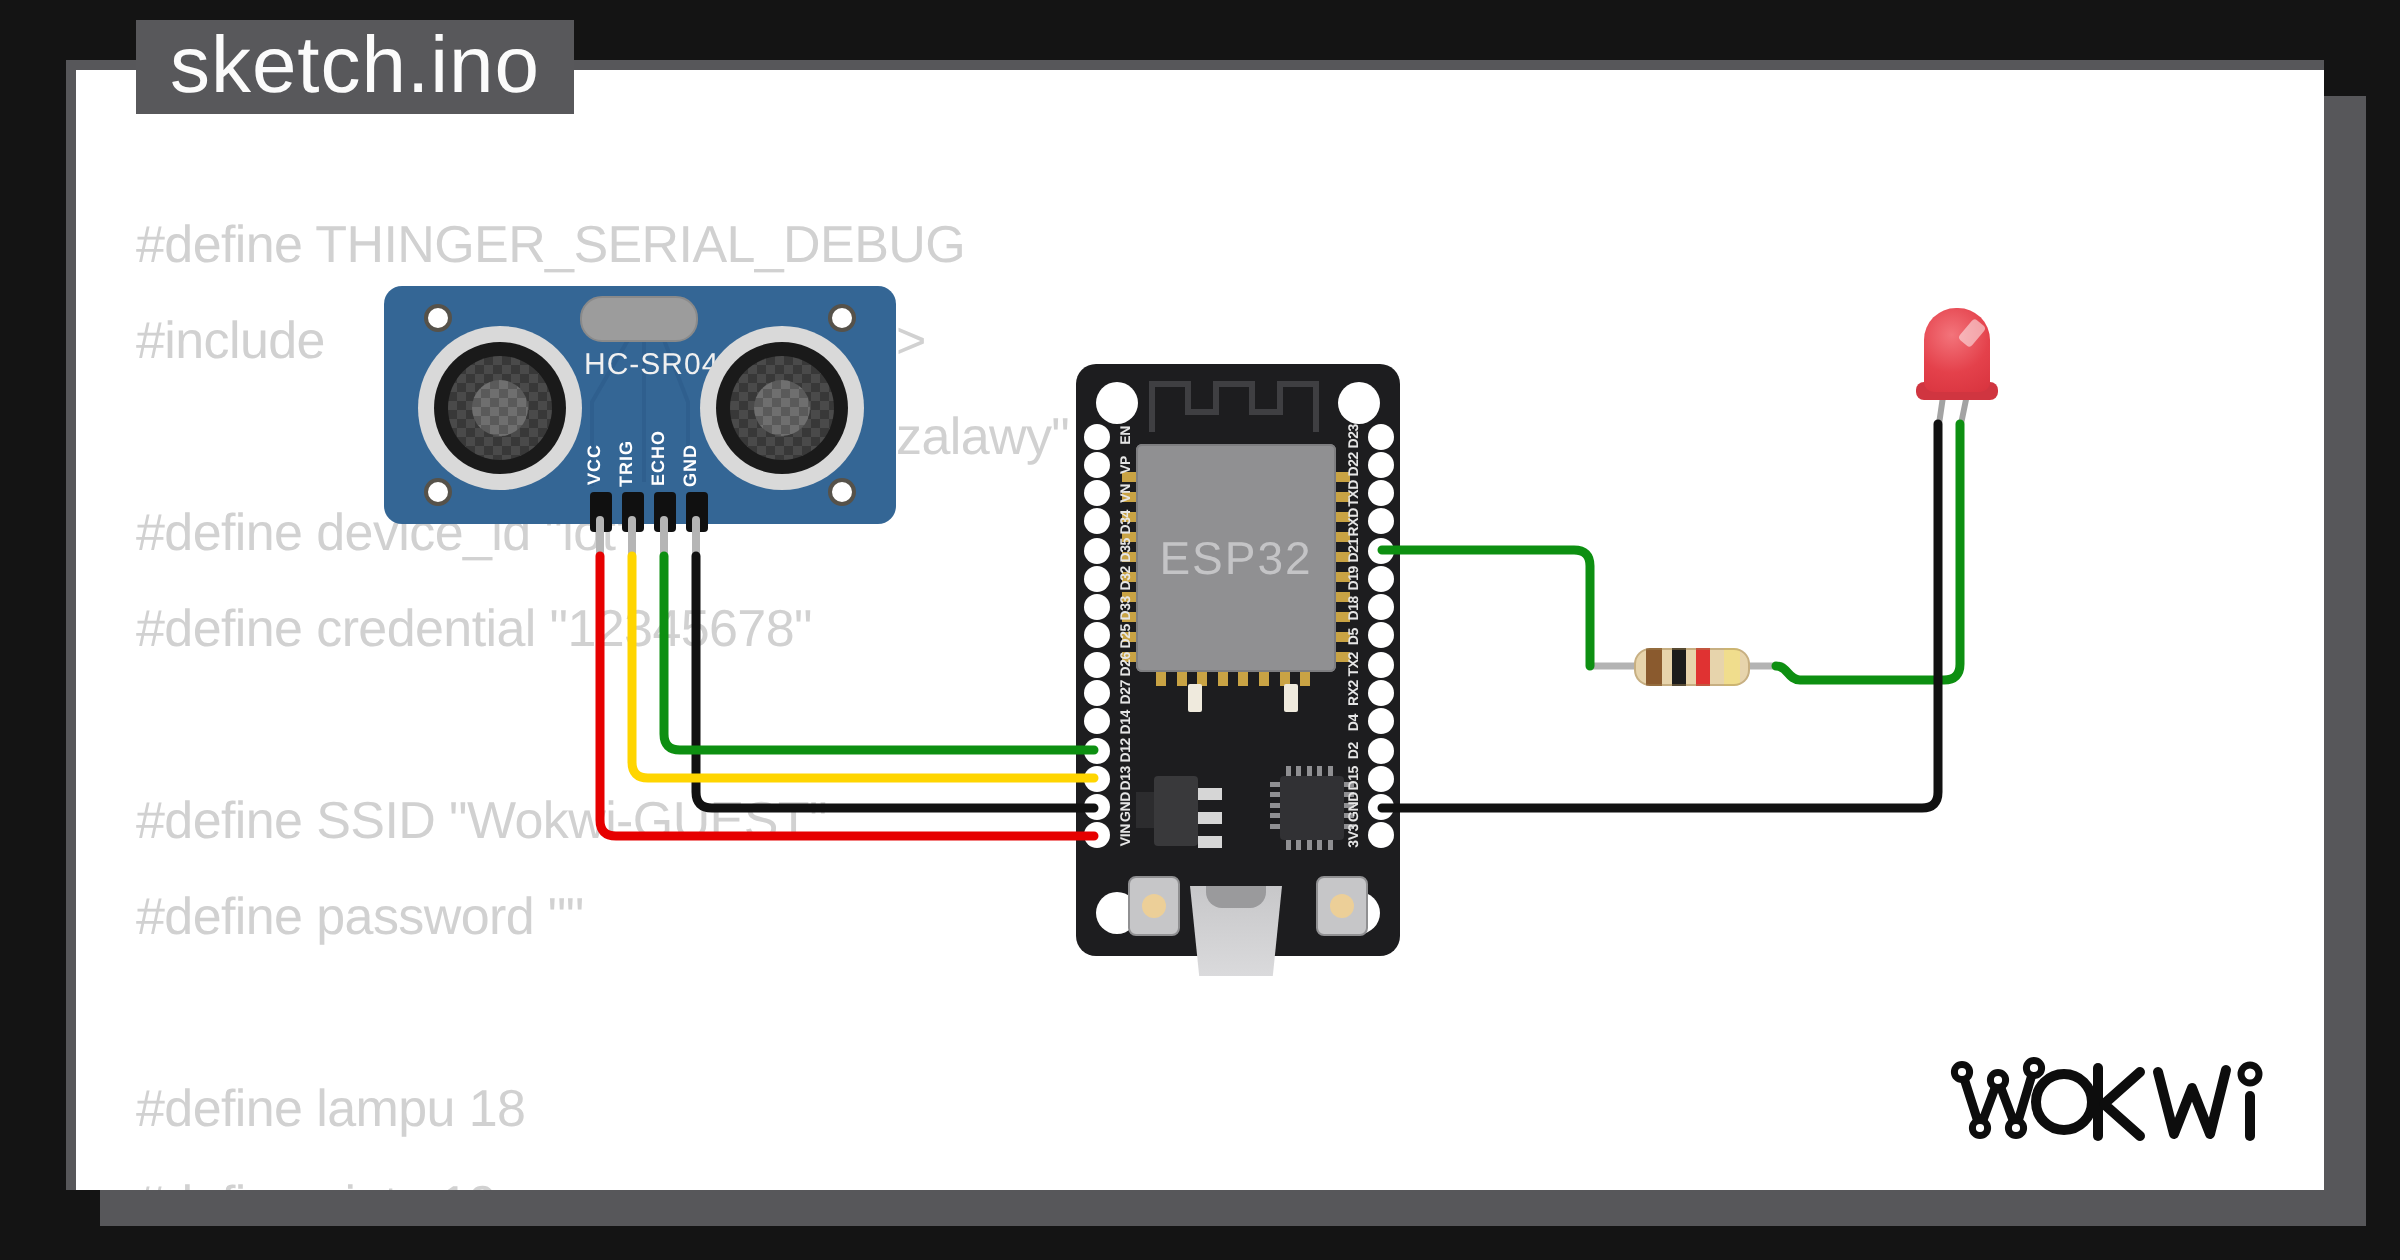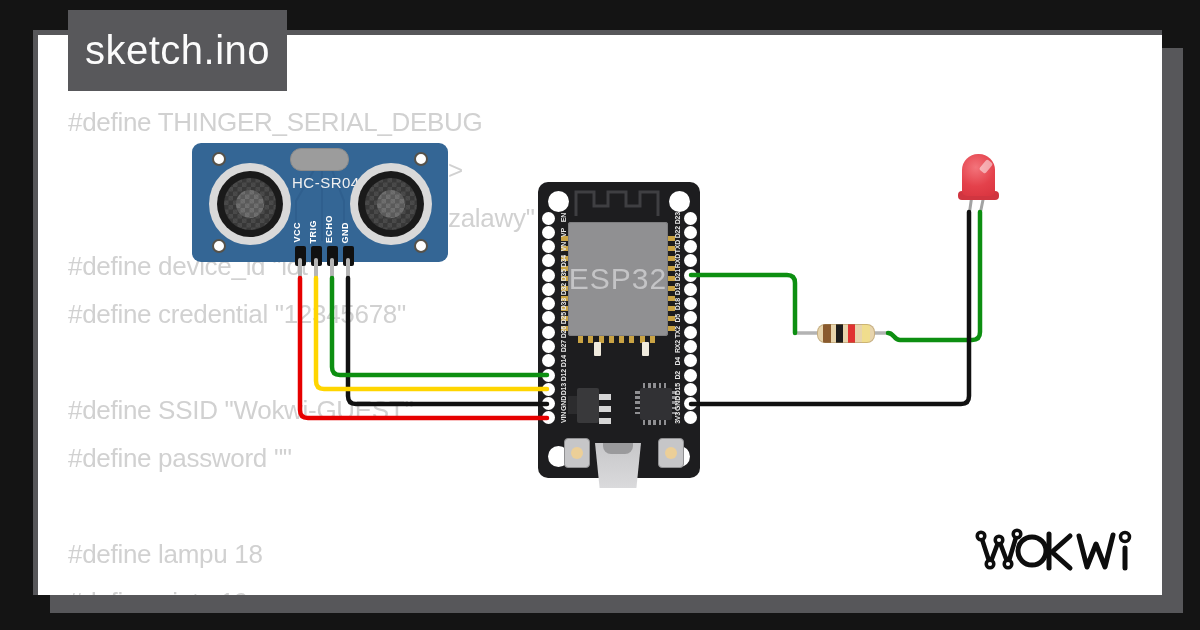--- a/index.html
+++ b/index.html
@@ -9,21 +9,21 @@
     font-family:"Liberation Sans","DejaVu Sans",sans-serif;
   }
   
   .shadow{position:absolute;left:50px;top:48px;width:1133px;height:565px;background:#57575a;z-index:0;}
   .card{
     position:absolute;left:33px;top:30px;width:1129px;height:565px;box-sizing:border-box;
     background:#ffffff;border-left:5px solid #57575a;border-top:5px solid #57575a;
     overflow:hidden;z-index:1;
   }
   .titlebox{
-    position:absolute;left:68px;top:10px;width:219px;height:81px;background:#58585b;z-index:30;
+    position:absolute;left:68px;top:10px;width:219px;height:47px;background:#58585b;z-index:30;
     display:flex;align-items:center;justify-content:center;
   }
   .titlebox span{color:#fbfbfb;font-size:40px;letter-spacing:0.5px;}
   
   .code{position:absolute;left:30px;top:63px;color:#d1d1d1;font-size:26px;letter-spacing:-0.3px;z-index:2;}
   .code-line{height:48px;line-height:48px;position:relative;white-space:pre;}
   .code-line .tail{position:absolute;left:380px;top:0;}
   
   .sensor{position:absolute;left:192px;top:143px;width:256px;height:119px;background:#346695;border-radius:9px;z-index:10;}
   .s-hole{position:absolute;width:10px;height:10px;border-radius:50%;background:#fff;border:2px solid #56524a;}
@@ -49,21 +49,21 @@
   .s-pinlabels .cell{width:16px;height:34px;display:flex;align-items:flex-end;justify-content:center;}
   .s-pinlabels .cell span{writing-mode:vertical-rl;transform:rotate(180deg);font-size:9px;font-weight:700;color:#ffffff;letter-spacing:0.5px;}
   .s-traces{position:absolute;inset:0;}
   
   .esp32{position:absolute;left:538px;top:182px;width:162px;height:296px;background:#1d1d1f;border-radius:10px;z-index:10;}
   .e-hole{position:absolute;width:21px;height:21px;border-radius:50%;background:#fff;}
   .e-hole.tl{left:10px;top:9px;}.e-hole.tr{left:131px;top:9px;}
   .e-hole.bl{left:10px;top:264px;}.e-hole.br{left:131px;top:264px;}
   .antenna{position:absolute;left:30px;top:4px;}
   .module{position:absolute;left:30px;top:40px;width:100px;height:114px;background:#909092;border-radius:3px;box-shadow:inset 0 0 0 1px #7e7e80;display:grid;place-items:center;}
-  .module span{color:#c4c4c6;font-size:30px;letter-spacing:1px;}
+  .module span{color:#c4c4c6;font-size:23px;letter-spacing:1px;}
   .gold-l{position:absolute;left:23px;top:54px;width:7px;height:96px;background:repeating-linear-gradient(180deg,#c9a344 0 5px,transparent 5px 10px);}
   .gold-r{position:absolute;left:130px;top:54px;width:7px;height:96px;background:repeating-linear-gradient(180deg,#c9a344 0 5px,transparent 5px 10px);}
   .gold-b{position:absolute;left:40px;top:154px;width:82px;height:7px;background:repeating-linear-gradient(90deg,#c9a344 0 5px,transparent 5px 10.3px);}
   .smled{position:absolute;width:7px;height:14px;background:#efeadd;border-radius:1px;top:160px;}
   .smled.a{left:56px;}.smled.b{left:104px;}
   .vreg{position:absolute;left:39px;top:206px;width:22px;height:35px;background:#39393b;border-radius:2px;}
   .vreg-tab{position:absolute;left:30px;top:214px;width:9px;height:18px;background:#2c2c2e;}
   .vreg-leg{position:absolute;left:61px;width:12px;height:6px;background:#d6d6d6;}
   .vreg-leg.l1{top:212px;}.vreg-leg.l2{top:224px;}.vreg-leg.l3{top:236px;}
   .ic{position:absolute;left:102px;top:206px;width:32px;height:32px;background:#313134;border-radius:2px;}
@@ -102,21 +102,21 @@
 </head>
 <body>
 
 <div class="shadow"></div>
 
 <div class="card">
   <div class="code">
 
       <div class="code-line"><span>#define THINGER_SERIAL_DEBUG</span><span class="tail"></span></div>
 
-      <div class="code-line"><span class="tail">&gt;</span></div>
+      <div class="code-line"><span>#include</span><span class="tail">&gt;</span></div>
 
       <div class="code-line"><span class="tail">zalawy"</span></div>
 
       <div class="code-line"><span>#define device_id "iot"</span><span class="tail"></span></div>
 
       <div class="code-line"><span>#define credential "12345678"</span><span class="tail"></span></div>
 
       <div class="code-line"><span></span><span class="tail"></span></div>
 
       <div class="code-line"><span>#define SSID "Wokwi-GUEST"</span><span class="tail"></span></div>

